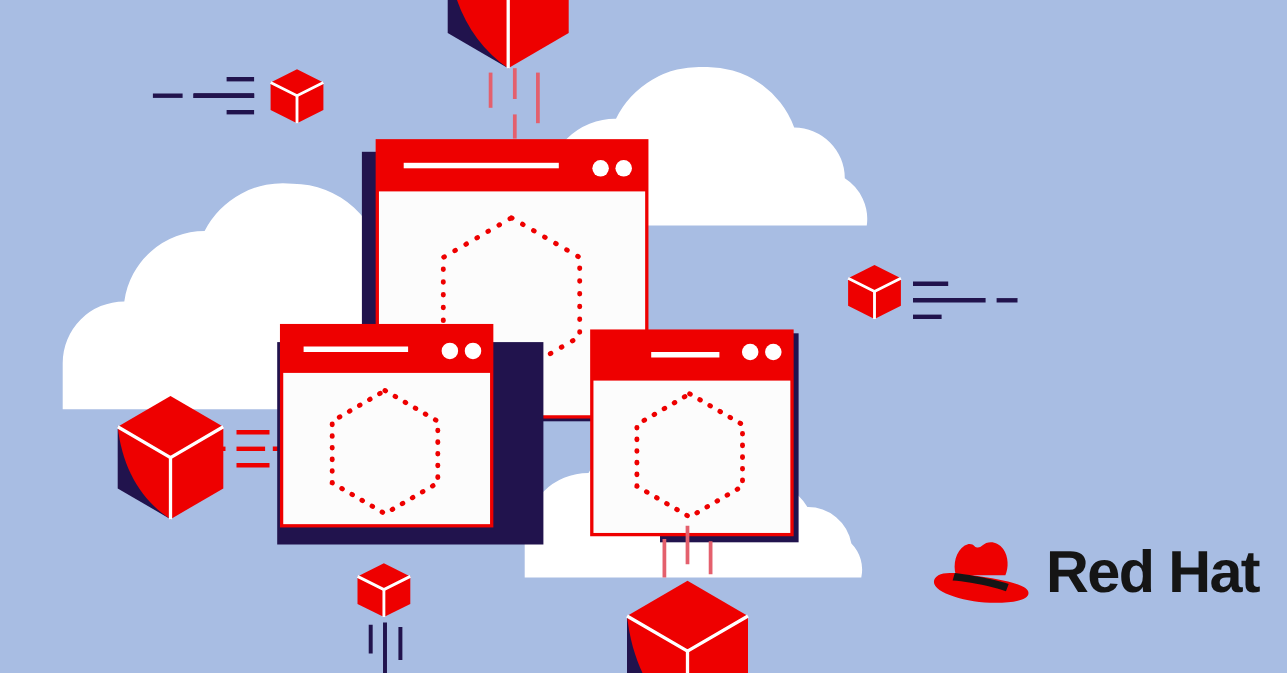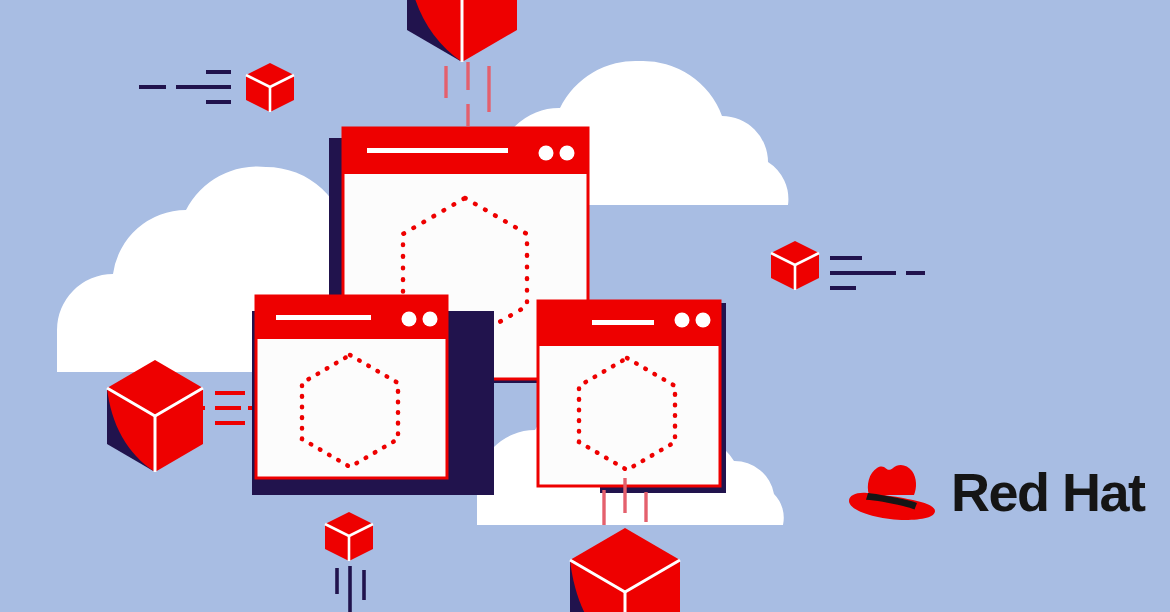--- a/index.html
+++ b/index.html
@@ -4,21 +4,21 @@
 <style>
   html,body{margin:0;padding:0;}
   body{
     width:1170px;height:612px;overflow:hidden;
     font-family:"Liberation Sans", sans-serif;
     background:#A8BDE3;
   }
   #stage{position:relative;width:1170px;height:612px;overflow:hidden;background:#A8BDE3;}
   #art{position:absolute;inset:0;}
   .logo-wrap{
-    position:absolute;left:845px;top:456px;width:262px;height:72px;
+    position:absolute;left:845px;top:484px;width:262px;height:72px;
     display:flex;align-items:center;gap:14px;
   }
   .logo-hat{width:92px;height:62px;flex:0 0 auto;}
   .logo-text{
     font-family:"Liberation Sans", sans-serif;
     font-weight:bold;font-size:54px;letter-spacing:-1.5px;
     color:#151515;line-height:1;white-space:nowrap;
   }
 </style>
 </head>

